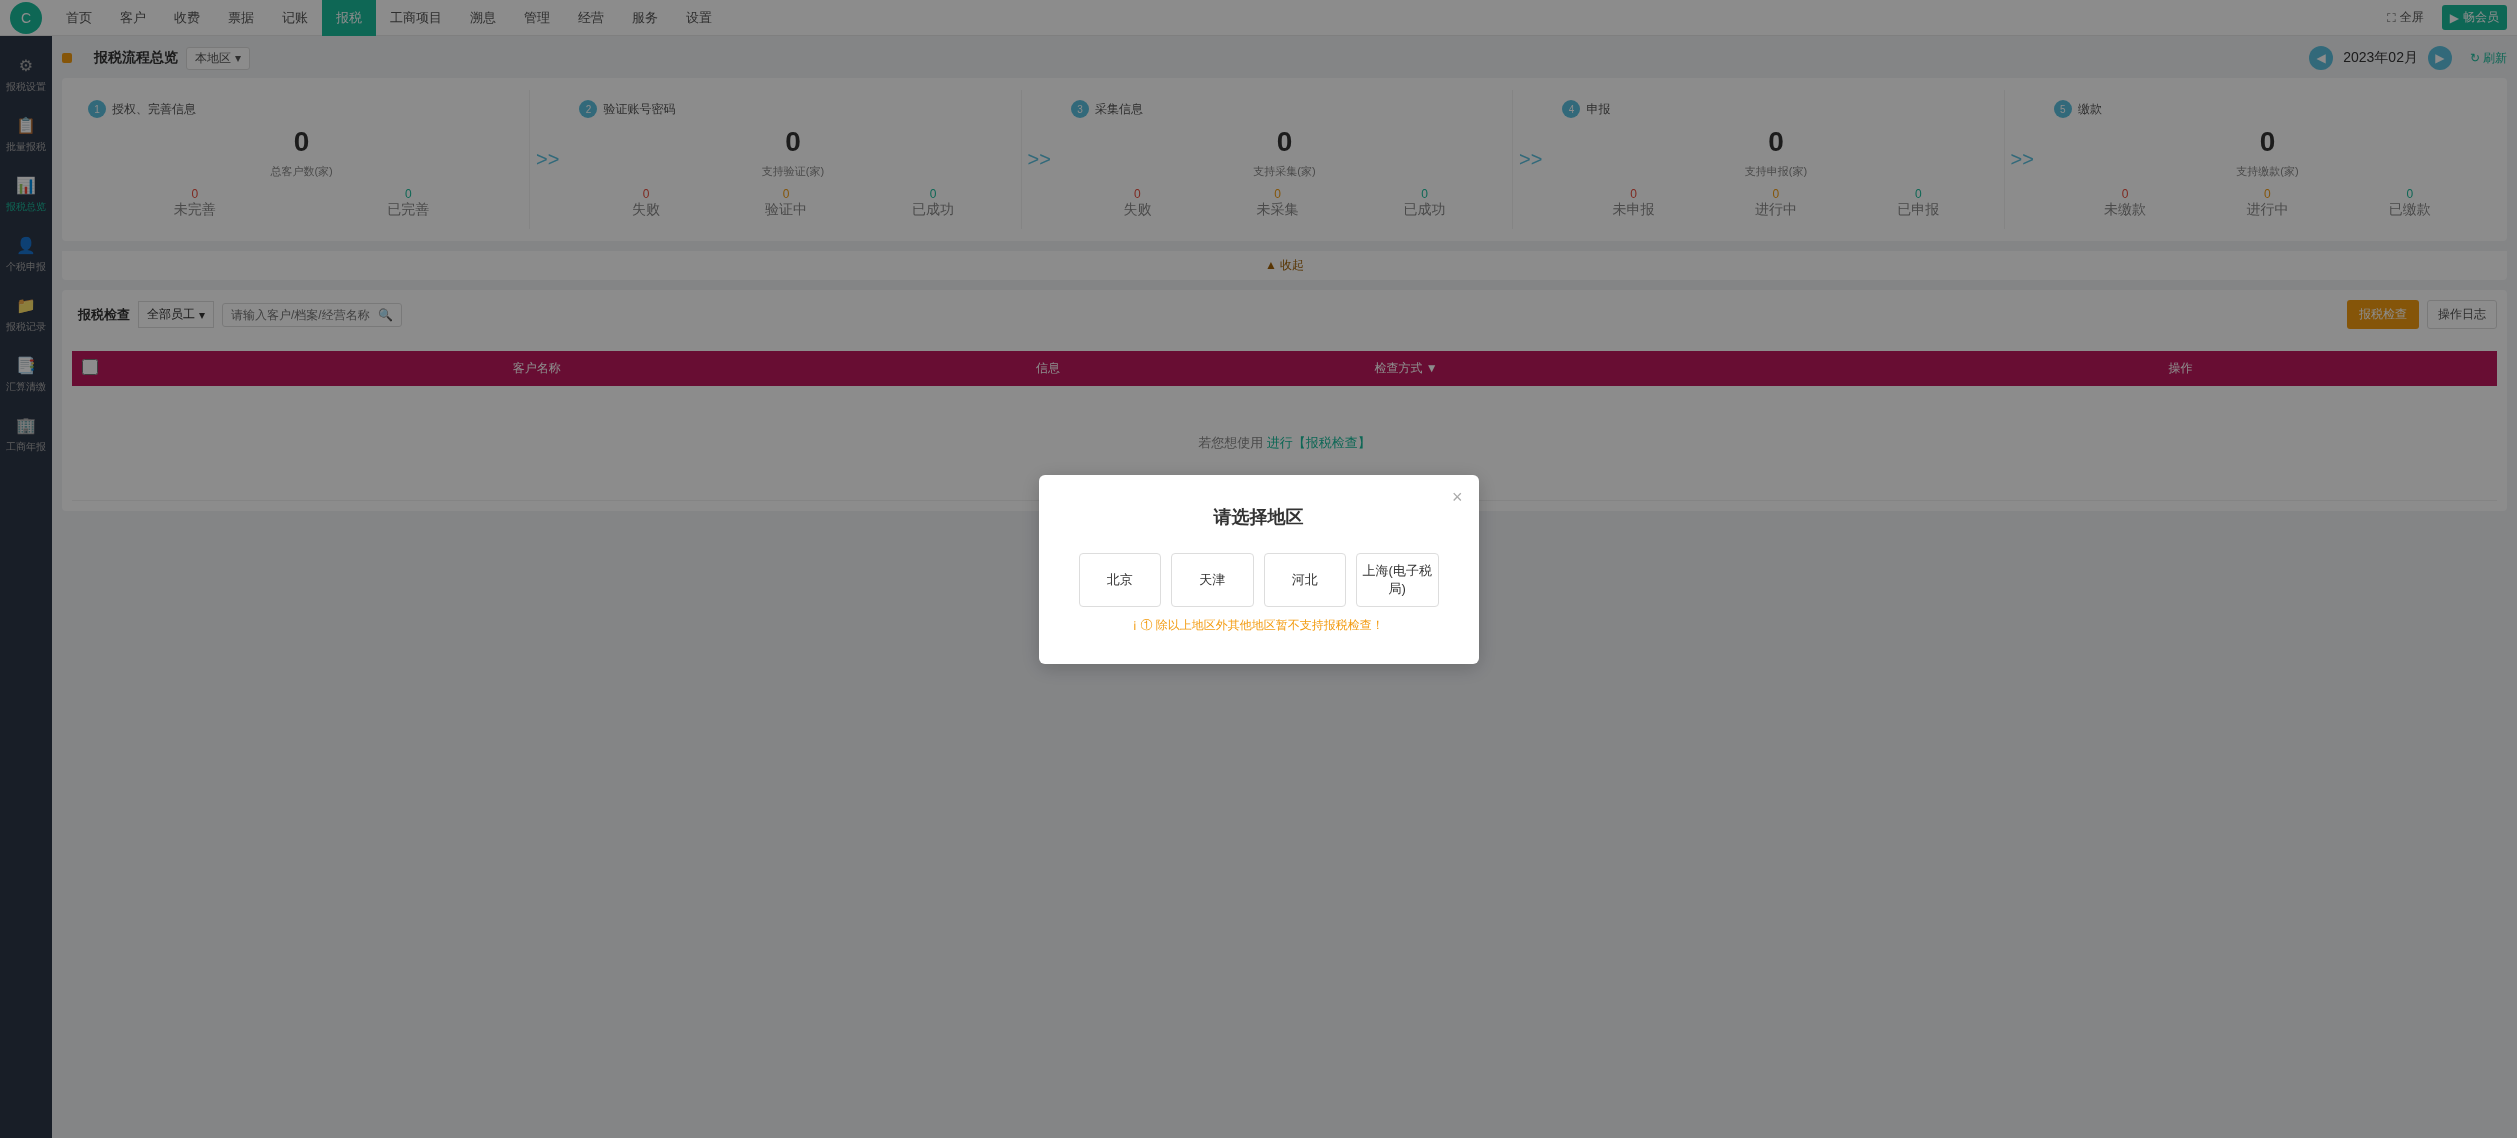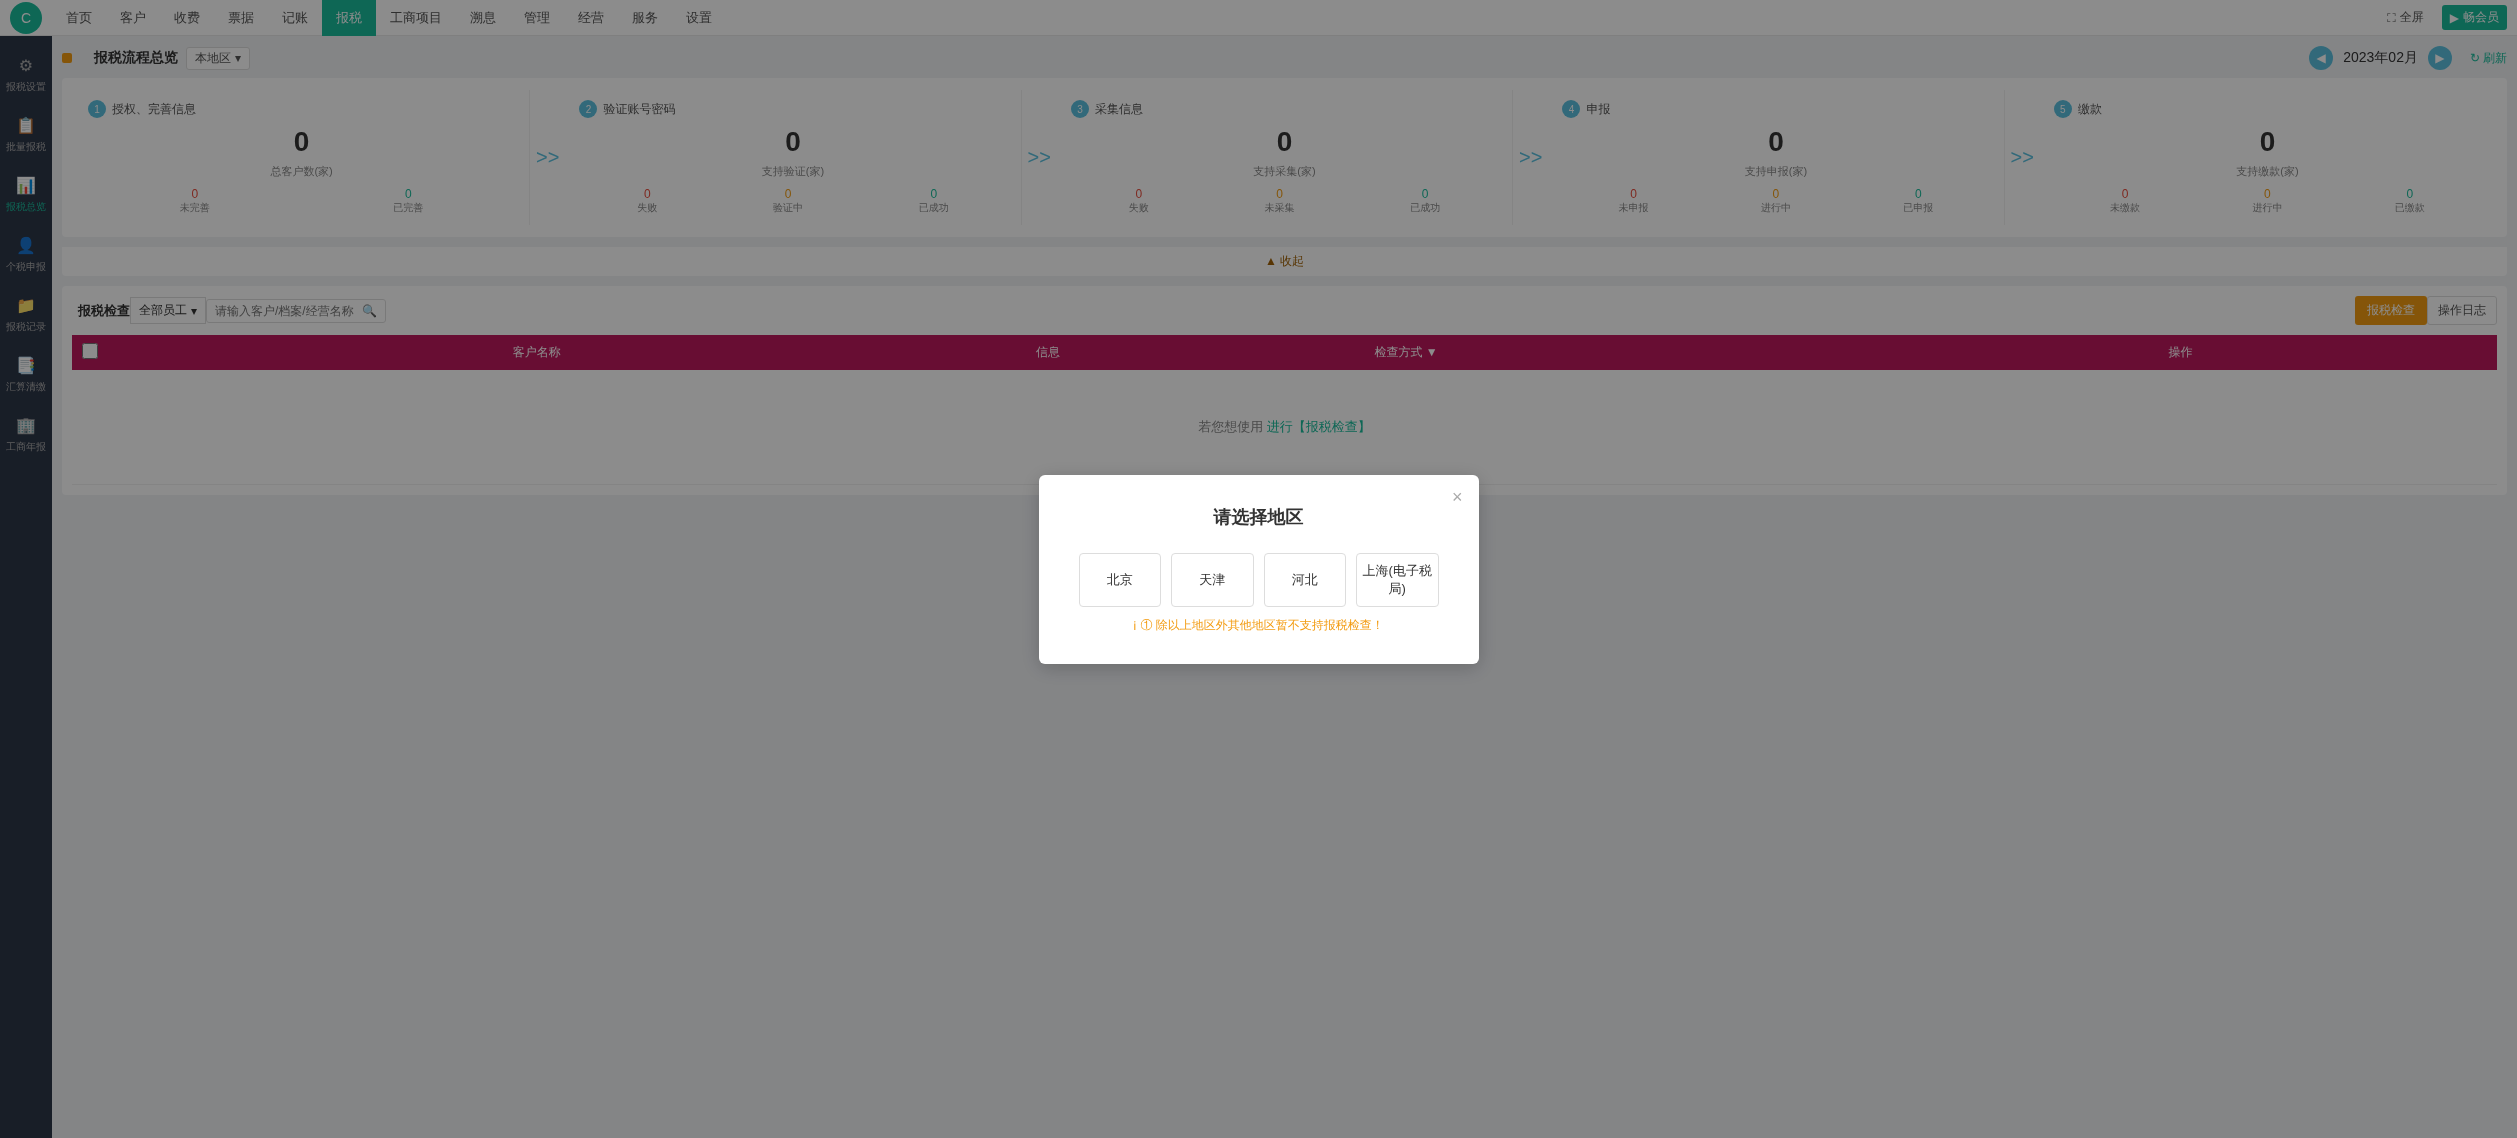--- a/index.html
+++ b/index.html
@@ -195,21 +195,21 @@
       display: flex;
       justify-content: space-around;
       margin-top: 8px;
     }
     .flow-stat {
       text-align: center;
     }
     .flow-stat-num { font-size: 12px; color: #e74c3c; }
     .flow-stat-num.green { color: #1abc9c; }
     .flow-stat-num.orange { color: #f39c12; }
-    .flow-stat-label { font-size: 10px; color: #888; }
+    .flow-stat-label { font-size: 14px; color: #888; }
 
     .flow-arrow {
       display: flex; align-items: center; justify-content: center;
       color: #5bc0de;
       font-size: 20px;
       padding: 0 6px;
       flex-shrink: 0;
     }
 
     
@@ -227,21 +227,22 @@
     
     .tax-check-section {
       background: #fff;
       border-radius: 4px;
       padding: 10px;
       margin-bottom: 10px;
     }
     .tax-check-header {
       display: flex;
       align-items: center;
-      margin-bottom: 10px;
+      gap: 8px;
+      margin-bottom: 22px;
     }
     .tax-check-title {
       font-size: 13px;
       font-weight: bold;
       color: #333;
       display: flex; align-items: center; gap: 6px;
     }
     .select-box {
       border: 1px solid #ddd;
       border-radius: 0;

